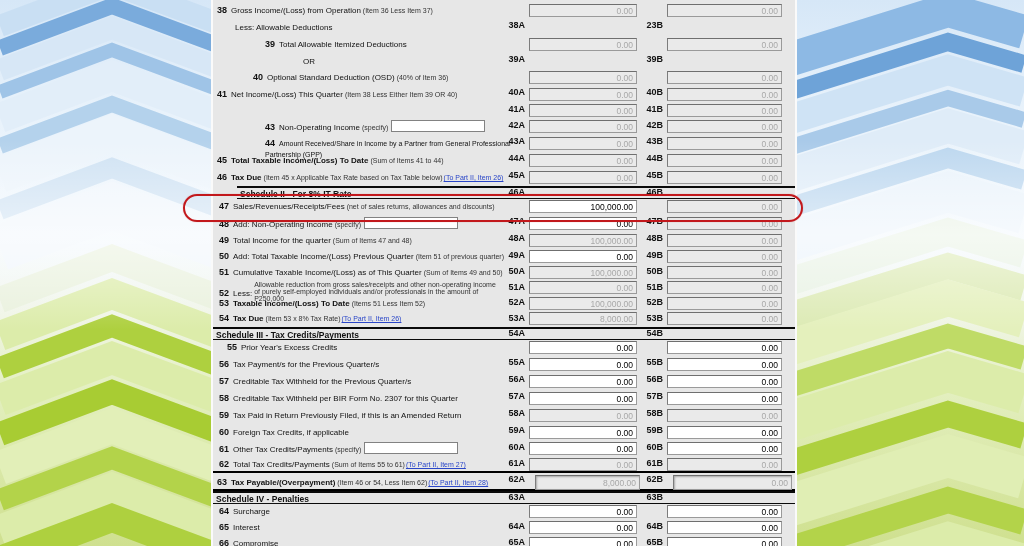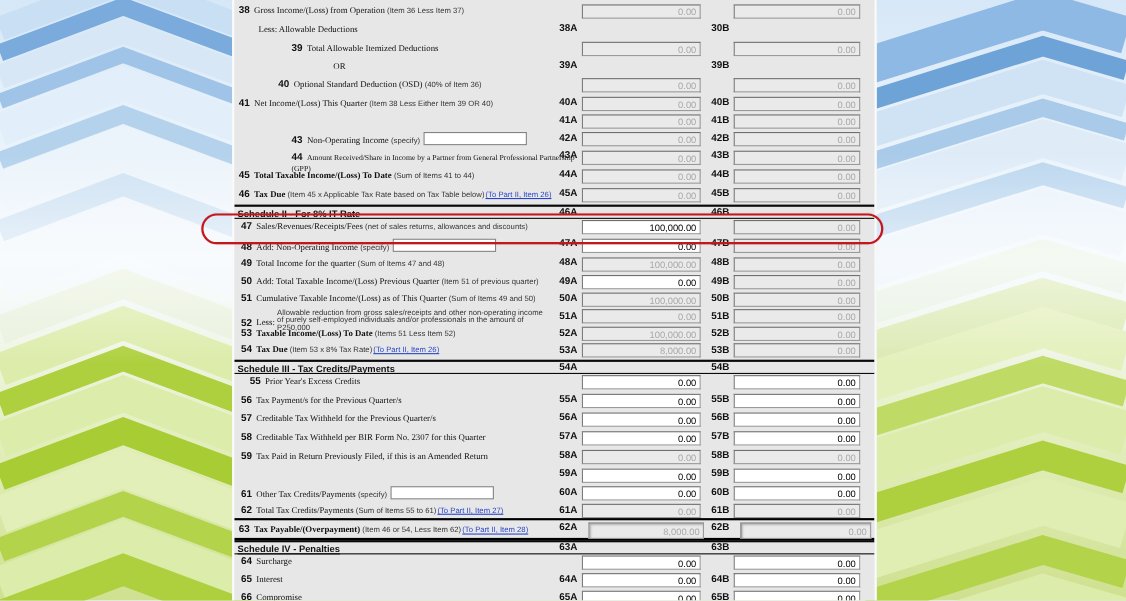--- a/index.html
+++ b/index.html
@@ -8,21 +8,21 @@
   .bg{position:absolute;left:0;top:0;width:1024px;height:546px;z-index:0;}
   
   .panel{position:absolute;left:211px;top:0;width:586px;height:546px;z-index:2;
          box-sizing:border-box;background:#e7e7e7;
          border-left:2px solid #fafafa;border-right:2px solid #fafafa;
          padding-top:3px;display:flex;flex-direction:column;overflow:hidden;}
   .row{position:relative;flex:none;width:100%;}
   .lbl{position:absolute;left:0;top:1px;width:312px;line-height:8px;box-sizing:border-box;}
   .num{font-weight:bold;font-size:9px;margin-right:4px;color:#111;}
   .prefix{font-size:8px;margin-right:3px;color:#111;}
-  .txt{font-size:8px;color:#111;font-family:Liberation Serif, serif;}
+  .txt{font-size:8px;color:#111;}
   .txt.bold{font-weight:bold;}
   .txt.small{font-size:7px;}
   .fine{font-size:7px;color:#333;margin-left:2px;}
   .fine.wrap{display:inline-block;width:246px;line-height:7px;vertical-align:middle;}
   .lnk{font-size:7px;color:#2a46c8;text-decoration:underline;cursor:pointer;margin-left:1px;}
   .spec{display:inline-block;width:92px;height:10px;background:#fff;
         border:1px solid #828282;vertical-align:middle;margin-left:3px;}
   .flbl{position:absolute;top:1px;font-weight:bold;font-size:9px;text-align:right;color:#111;margin-top:16px;}
   .flbl.a{left:280px;width:32px;}
   .flbl.b{left:418px;width:32px;}
@@ -109,21 +109,21 @@
   <rect x="0" y="140" width="1024" height="190" fill="url(#haze)"></rect>
 </svg>
 
 <div class="panel">
     <div class="row" style="height: 17px;">
     <div class="lbl" style="padding-left: 4px;">
       <span class="num">38</span><span class="txt">Gross Income/(Loss) from Operation</span><span class="fine">(Item 36 Less Item 37)</span>
     </div>
     <span class="flbl a">38A</span>
     <span class="fld a ro">0.00</span>
-    <span class="flbl b">30B</span>
+    <span class="flbl b">23B</span>
     <span class="fld b ro">0.00</span>
   </div>
     <div class="row" style="height: 17px;">
     <div class="lbl" style="padding-left: 22px;"><span class="txt">Less: Allowable Deductions</span></div>
   </div>
     <div class="row" style="height: 17px;">
     <div class="lbl" style="padding-left: 52px;">
       <span class="num">39</span><span class="txt">Total Allowable Itemized Deductions</span>
     </div>
     <span class="flbl a">39A</span>
@@ -187,21 +187,21 @@
   </div>
     <div class="row" style="height: 16px;">
     <div class="lbl" style="padding-left: 4px;">
       <span class="num">46</span><span class="txt bold">Tax Due</span><span class="fine">(Item 45 x Applicable Tax Rate based on Tax Table below)</span><a class="lnk">(To Part II, Item 26)</a>
     </div>
     <span class="flbl a">46A</span>
     <span class="fld a ro">0.00</span>
     <span class="flbl b">46B</span>
     <span class="fld b ro">0.00</span>
   </div>
-    <div class="sched-header" style="height: 13px;">
+    <div class="sched-header" style="height: 13px; margin-left: 24px;">
     <span>Schedule II - For 8% IT Rate</span>
   </div>
     <div class="row" style="height: 17px;">
     <div class="lbl" style="padding-left: 6px;">
       <span class="num">47</span><span class="txt">Sales/Revenues/Receipts/Fees</span><span class="fine">(net of sales returns, allowances and discounts)</span>
     </div>
     <span class="flbl a">47A</span>
     <span class="fld a ed">100,000.00</span>
     <span class="flbl b">47B</span>
     <span class="fld b ro">0.00</span>
@@ -311,20 +311,23 @@
     <div class="row" style="height: 17px;">
     <div class="lbl" style="padding-left: 6px;">
       <span class="num">59</span><span class="txt">Tax Paid in Return Previously Filed, if this is an Amended Return</span>
     </div>
     <span class="flbl a">59A</span>
     <span class="fld a ro">0.00</span>
     <span class="flbl b">59B</span>
     <span class="fld b ro">0.00</span>
   </div>
     <div class="row" style="height: 16px;">
+    <div class="lbl" style="padding-left: 6px;">
+      <span class="num">60</span><span class="txt">Foreign Tax Credits, if applicable</span>
+    </div>
     <span class="flbl a">60A</span>
     <span class="fld a ed">0.00</span>
     <span class="flbl b">60B</span>
     <span class="fld b ed">0.00</span>
   </div>
     <div class="row" style="height: 16px;">
     <div class="lbl" style="padding-left: 6px;">
       <span class="num">61</span><span class="txt">Other Tax Credits/Payments</span><span class="fine">(specify)</span><span class="spec"></span>
     </div>
     <span class="flbl a">61A</span>

